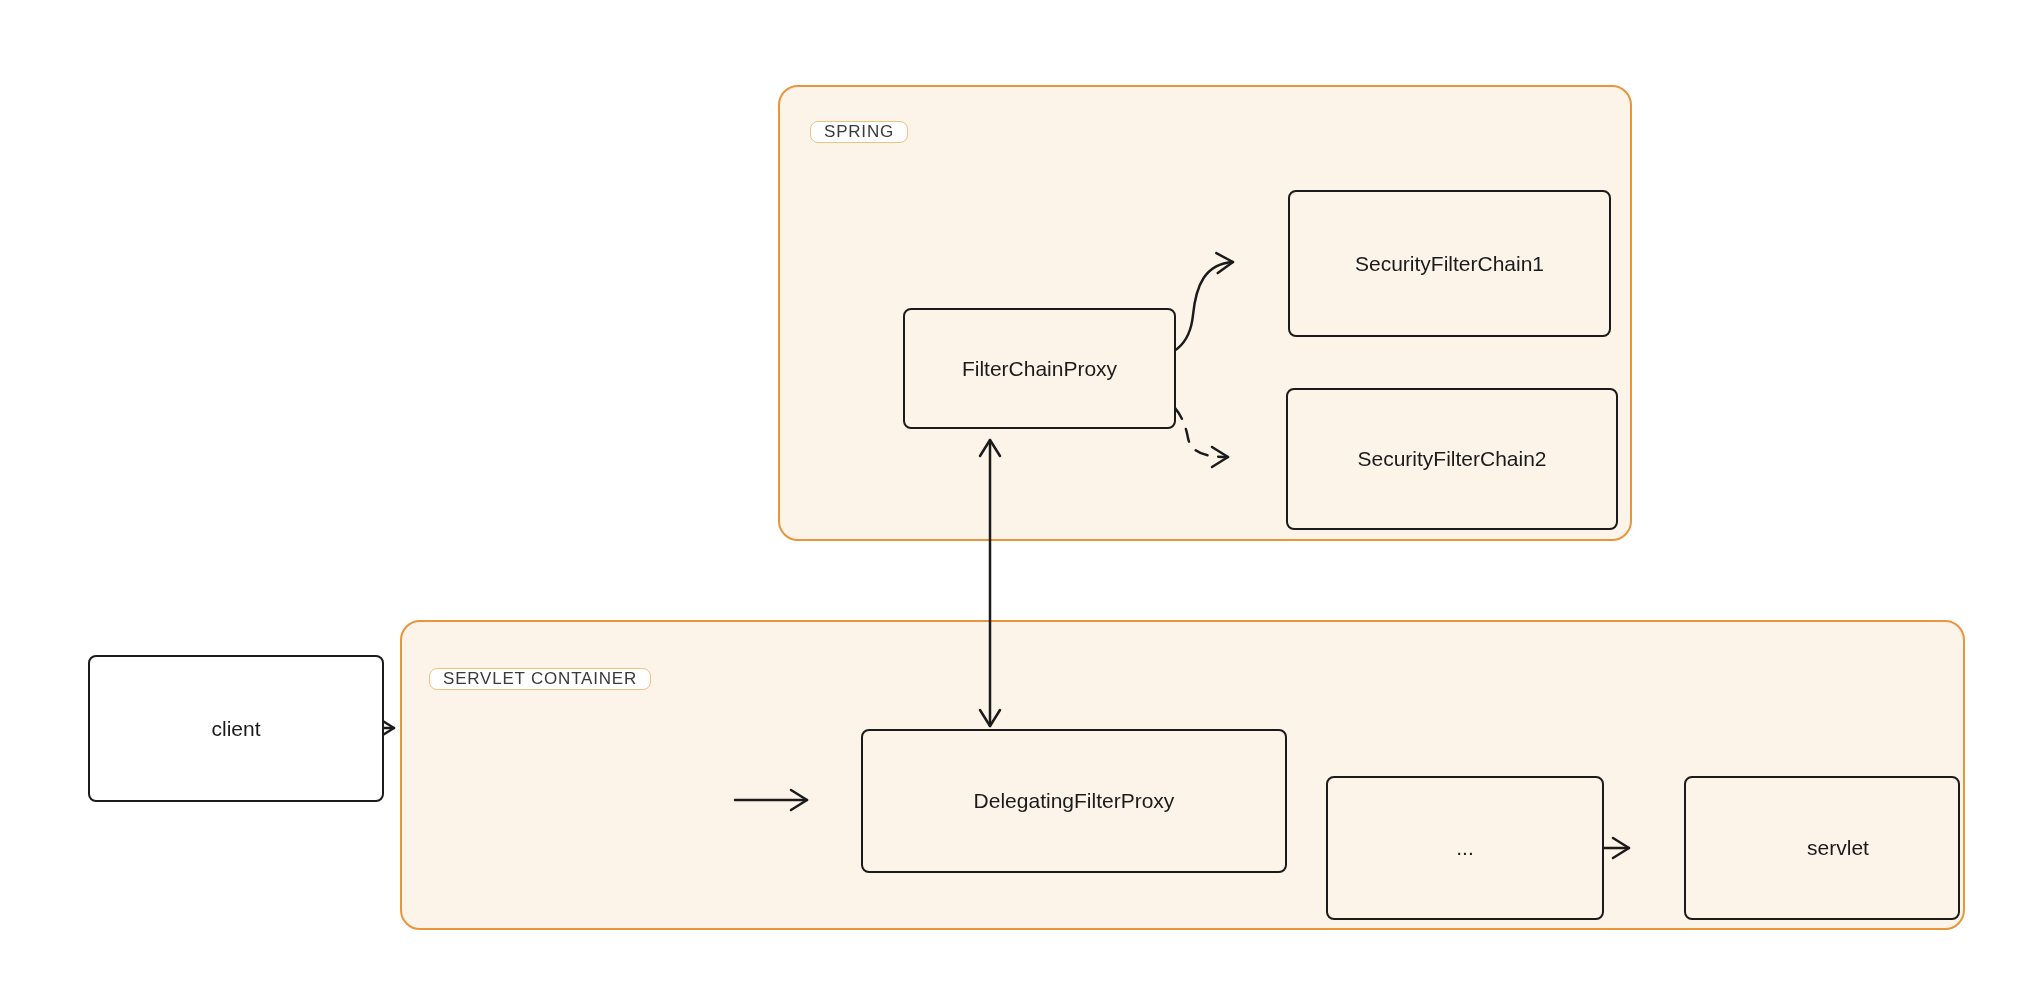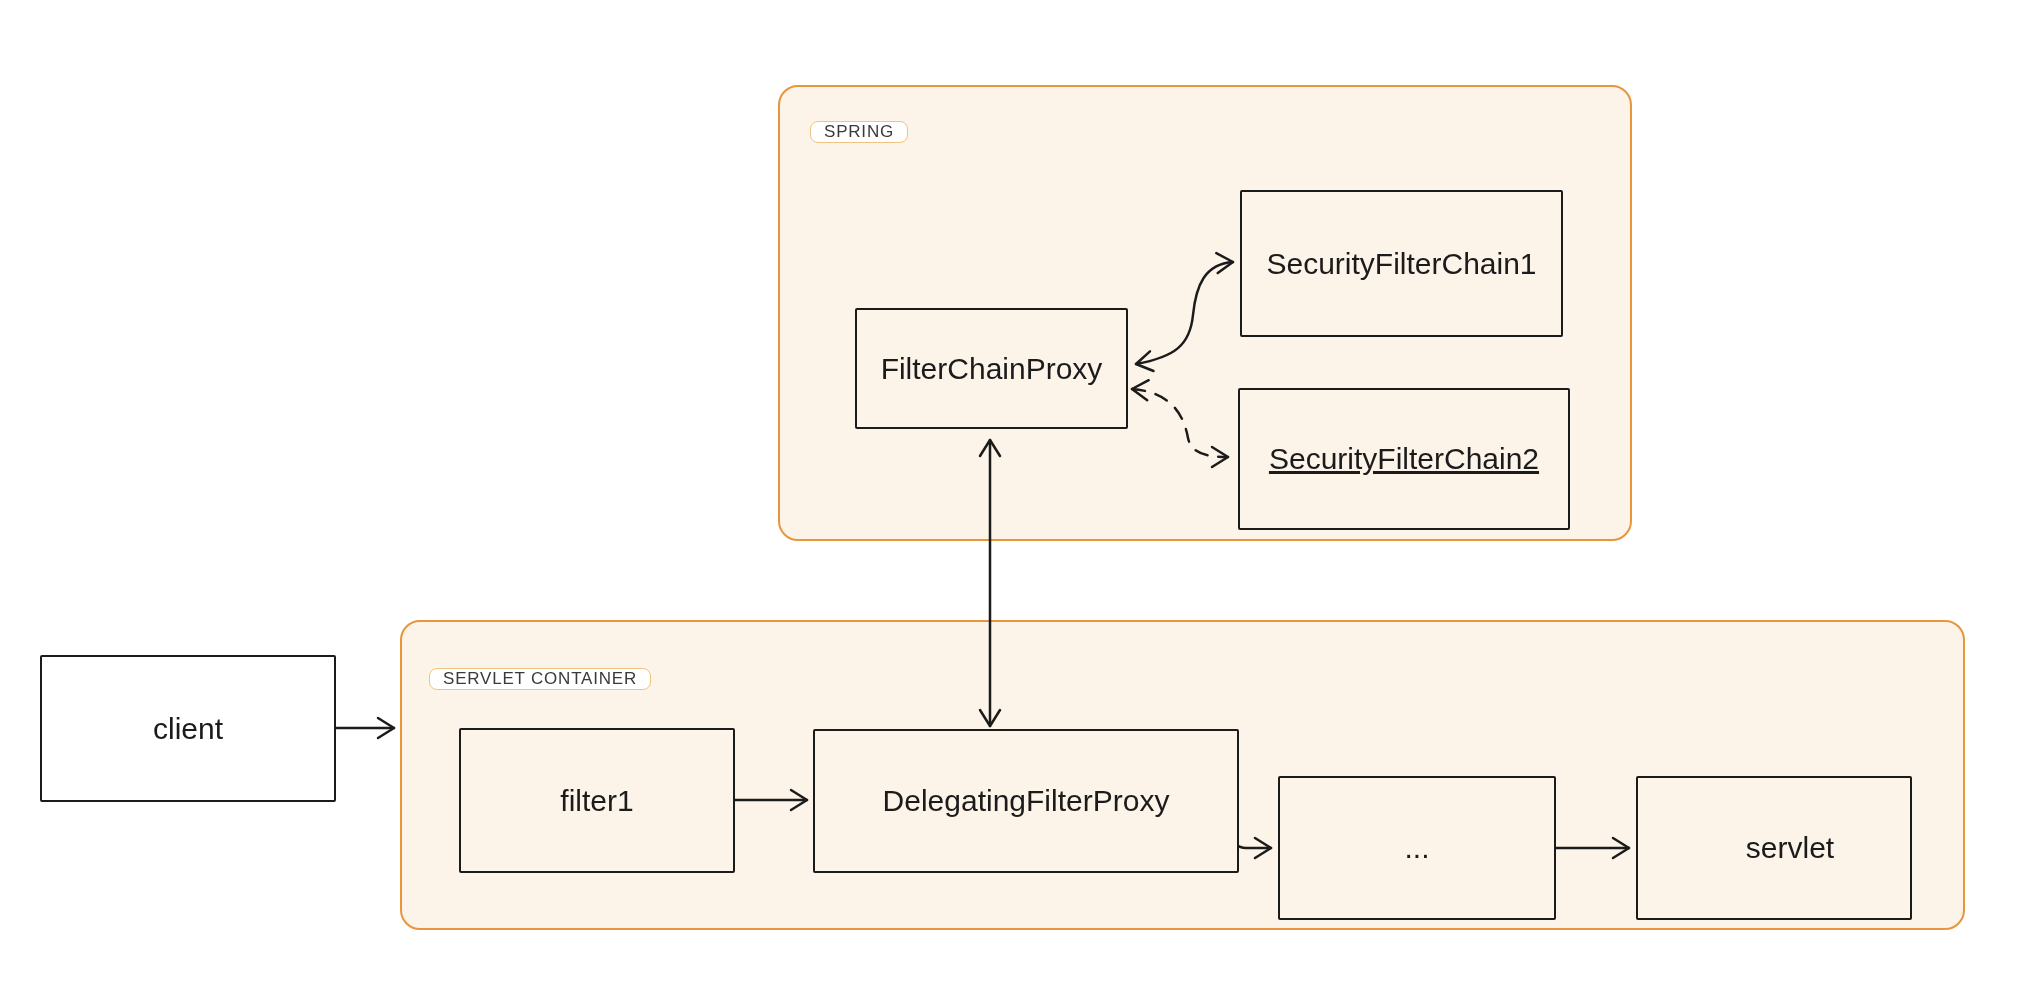--- a/index.html
+++ b/index.html
@@ -35,38 +35,39 @@
     color: #3a3a3a;
     font-weight: 500;
     white-space: nowrap;
     box-sizing: border-box;
   }
   #spring-chip  { left: 30px; top: 34px; }
   #servlet-chip { left: 27px; top: 46px; }
   .node {
     position: absolute;
     border: 2.5px solid #1B1B1B;
-    border-radius: 2px;
+    border-radius: 8px;
     background: #FCF3E9;
     box-sizing: border-box;
     display: flex;
     align-items: center;
     justify-content: center;
-    font-size: 30px;
+    font-size: 21px;
     color: #1B1B1B;
+    margin-left: 48px;
   }
   .node.white { background: #ffffff; }
   #node-client   { left: 40px;   top: 655px; width: 296px; height: 147px; text-align: right; }
   #node-filter1  { left: 459px;  top: 728px; width: 276px; height: 145px; }
   #node-dfp      { left: 813px;  top: 729px; width: 426px; height: 144px; }
   #node-dots     { left: 1278px; top: 776px; width: 278px; height: 144px; }
   #node-servlet  { left: 1636px; top: 776px; width: 276px; height: 144px; padding-left: 32px; }
   #node-fcp      { left: 855px;  top: 308px; width: 273px; height: 121px; }
   #node-sfc1     { left: 1240px; top: 190px; width: 323px; height: 147px; }
-  #node-sfc2     { left: 1238px; top: 388px; width: 332px; height: 142px; text-decoration: underline; }
+  #node-sfc2     { left: 1238px; top: 388px; width: 332px; height: 142px; }
   #edges-svg {
     position: absolute;
     left: 0; top: 0;
     width: 2021px;
     height: 981px;
     pointer-events: none;
   }
   #edges-svg path.edge {
     fill: none;
     stroke: #1B1B1B;
@@ -104,23 +105,20 @@
     <path class="edge" d="M 1168 824 H 1212 C 1230 824 1228 848 1246 848 H 1271" marker-end="url(#arrow)"></path>
     <path class="edge" d="M 1556 848 H 1629" marker-end="url(#arrow)"></path>
     <path class="edge" d="M 990 726 V 440" marker-start="url(#arrow)" marker-end="url(#arrow)"></path>
     <path class="edge" d="M 1136 364 C 1175 357 1190 345 1193 315 C 1196 285 1205 264 1233 262" marker-start="url(#arrow)" marker-end="url(#arrow)"></path>
     <path class="edge dashed" d="M 1132 389 C 1172 392 1184 416 1188 438 C 1191 453 1206 457 1228 457" marker-start="url(#arrow)" marker-end="url(#arrow)"></path>
   </svg>
 
   <div class="node white" id="node-client">
     <span>client</span>
   </div>
-  <div class="node" id="node-filter1">
-    <span>filter1</span>
-  </div>
   <div class="node" id="node-dfp">
     <span>DelegatingFilterProxy</span>
   </div>
   <div class="node" id="node-dots">
     <span>...</span>
   </div>
   <div class="node" id="node-servlet">
     <span>servlet</span>
   </div>
   <div class="node" id="node-fcp">

